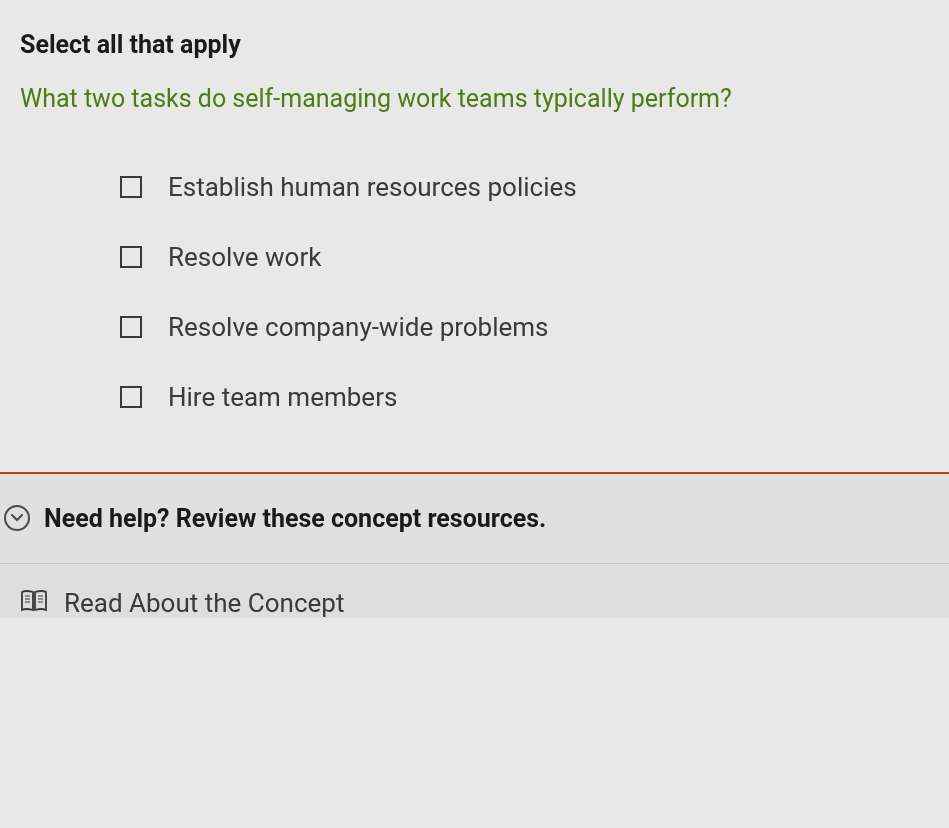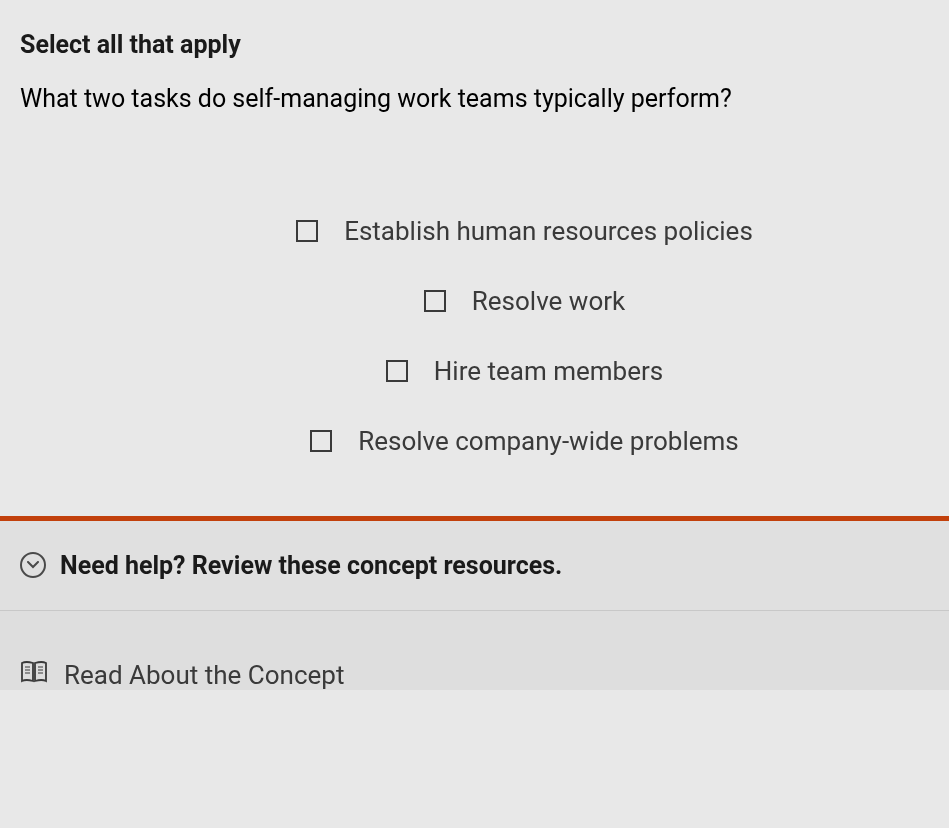--- a/index.html
+++ b/index.html
@@ -20,52 +20,51 @@
     }
     .instruction {
       font-weight: 700;
       font-size: 25px;
       margin-bottom: 24px;
       color: #1a1a1a;
     }
     .question {
       font-size: 25px;
       font-weight: 400;
-      color: #000000;
-      margin-bottom: 100px;
+      color: #4d7c0f;
+      margin-bottom: 56px;
       line-height: 1.3;
     }
     .options {
       padding-left: 100px;
     }
     .option-row {
       display: flex;
       align-items: center;
       margin-bottom: 40px;
       cursor: pointer;
-      justify-content: center;
     }
     .checkbox {
       width: 22px;
       height: 22px;
       border: 2.5px solid #3a3a3a;
       background: transparent;
       margin-right: 26px;
       flex-shrink: 0;
       cursor: pointer;
     }
     .option-label {
       font-size: 26px;
       color: #3a3a3a;
       font-weight: 400;
     }
     .help-section {
       margin-top: 60px;
-      border-top: 5px solid #c2410c;
-      padding: 30px 20px;
+      border-top: 2px solid #c2410c;
+      padding: 30px 4px;
       background: #e0e0e0;
     }
     .help-row {
       display: flex;
       align-items: center;
       gap: 14px;
     }
     .chevron-circle {
       width: 26px;
       height: 26px;
@@ -81,22 +80,22 @@
       font-weight: 700;
       color: #1a1a1a;
     }
     .read-section {
       border-top: 1px solid #c8c8c8;
       padding: 24px 20px 0 20px;
       background: #dedede;
     }
     .read-row {
       display: flex;
+      align-items: center;
       gap: 16px;
-      margin-top: 25px;
     }
     .read-text {
       font-size: 26px;
       font-weight: 400;
       color: #3a3a3a;
     }
   </style>
 </head>
 <body>
 
@@ -108,25 +107,25 @@
     <div class="option-row">
       <div class="checkbox"></div>
       <div class="option-label">Establish human resources policies</div>
     </div>
     <div class="option-row">
       <div class="checkbox"></div>
       <div class="option-label">Resolve work</div>
     </div>
     <div class="option-row">
       <div class="checkbox"></div>
-      <div class="option-label">Hire team members</div>
+      <div class="option-label">Resolve company-wide problems</div>
     </div>
     <div class="option-row">
       <div class="checkbox"></div>
-      <div class="option-label">Resolve company-wide problems</div>
+      <div class="option-label">Hire team members</div>
     </div>
   </div>
 </div>
 
 <div class="help-section">
   <div class="help-row">
     <div class="chevron-circle">
       <svg width="12" height="8" viewBox="0 0 12 8">
         <path d="M1 1 L6 6 L11 1" stroke="#4a4a4a" stroke-width="2" fill="none" stroke-linecap="round"></path>
       </svg>

